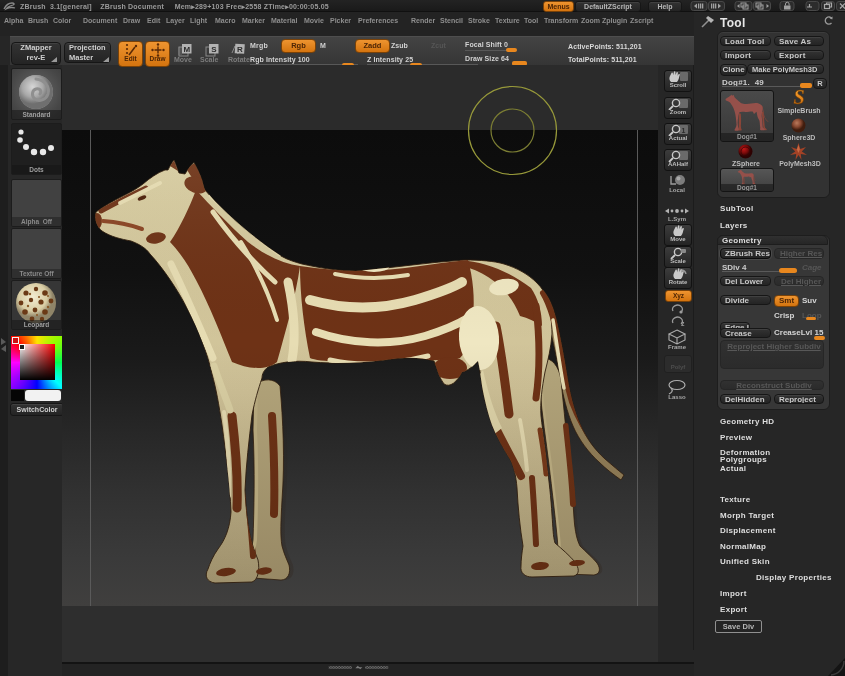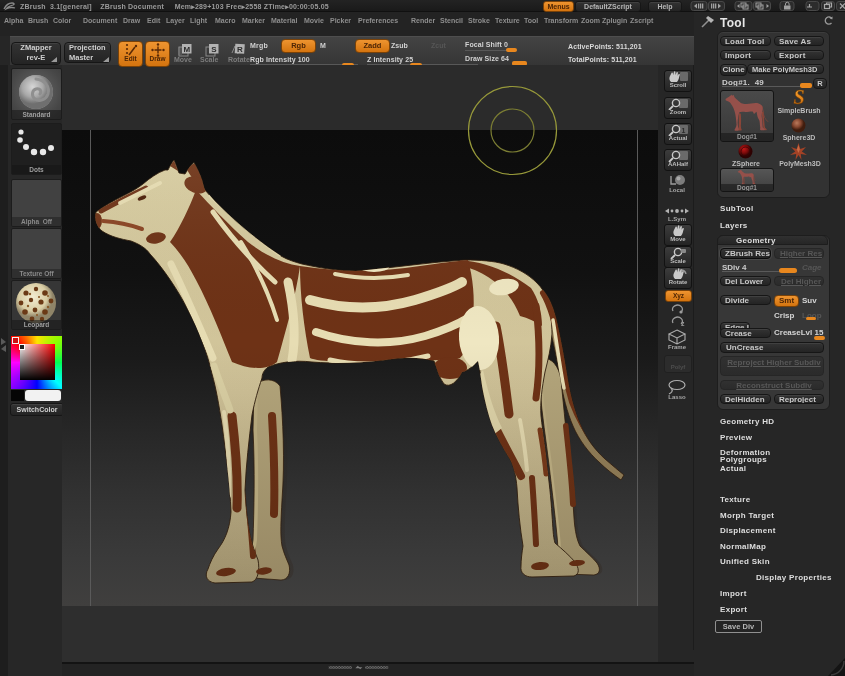--- a/index.html
+++ b/index.html
@@ -561,21 +561,21 @@
         <use href="#dogbody" fill="#95504a"></use>
     </svg>
     <div class="tlab" style="height:7px;line-height:7px;color:#9a9a9a;">Dog#1</div>
   </div>
 
   <div class="sec" style="left:720px;top:204px;">SubTool</div>
   <div class="sec" style="left:720px;top:221px;">Layers</div>
 
   <div class="abs" style="left:717px;top:235px;width:111px;height:173px;background:#373737;border-radius:6px;border:1px solid #1d1d1d;"></div>
   <div class="abs" style="left:717px;top:235px;width:111px;height:10px;background:linear-gradient(180deg,#303030,#262626);border-radius:6px 6px 0 0;border:1px solid #1d1d1d;box-sizing:border-box;"></div>
-  <div class="sec" style="left:722px;top:236px;margin-left:14px;">Geometry</div>
+  <div class="sec" style="left:722px;top:236px;">Geometry</div>
 
   <div class="btn" style="left:720px;top:248px;width:51px;height:10.5px;font-size:8px;line-height:10.5px;border-color:#0d0d0d;box-shadow:0 0 0 1px #4a4a4a,inset 0 1px 0 rgba(255,255,255,.07);text-align:left;padding-left:4px;box-sizing:border-box;">ZBrush Res</div>
   <div class="gb pl" style="left:774px;top:248px;width:50px;height:10.5px;font-size:8px;line-height:10.5px;">Higher Res</div>
   <div class="t" style="left:722px;top:263px;font-size:8px;color:#cdcdcd;">SDiv 4</div>
   <div class="abs" style="left:722px;top:271px;width:75px;height:1px;background:#5a5a5a;"></div>
   <div class="abs" style="left:779px;top:268px;width:18px;height:5px;background:#e8871e;border-radius:2.5px;"></div>
   <div class="t" style="left:802px;top:263px;font-size:8px;color:#565656;font-style:italic;">Cage</div>
   <div class="btn pl" style="left:720px;top:275.5px;width:51px;height:10.5px;font-size:8px;line-height:10.5px;">Del Lower</div>
   <div class="gb pl" style="left:774px;top:275.5px;width:50px;height:10.5px;font-size:8px;line-height:10.5px;">Del Higher</div>
 
@@ -585,21 +585,21 @@
   <div class="btn pl" style="left:720px;top:322px;width:30px;height:10.5px;font-size:8px;line-height:10.5px;">Edge Loop</div>
   <div class="t" style="left:774px;top:311px;font-size:8px;color:#d5d5d5;">Crisp</div>
   <div class="t" style="left:802px;top:311px;font-size:8px;color:#565656;">Loop</div>
   <div class="abs" style="left:806px;top:316.5px;width:10px;height:3.5px;background:#e8871e;border-radius:2px;"></div>
 
   <div class="btn pl" style="left:720px;top:327.5px;width:51px;height:10.5px;font-size:8px;line-height:10.5px;">Crease</div>
   <div class="t" style="left:774px;top:328px;font-size:8px;color:#d5d5d5;">CreaseLvl 15</div>
   <div class="abs" style="left:814px;top:336px;width:11px;height:4px;background:#e8871e;border-radius:2px;"></div>
   <div class="btn" style="left:720px;top:342px;width:104px;height:10.5px;font-size:8px;line-height:10.5px;text-align:left;padding-left:5px;box-sizing:border-box;">UnCrease</div>
 
-  <div class="gb pl" style="left:720px;top:356px;width:104px;height:20px;font-size:8px;line-height:11px;">Reproject Higher Subdiv</div>
+  <div class="gb pl" style="left:720px;top:340px;width:104px;height:29px;font-size:8px;line-height:11px;">Reproject Higher Subdiv</div>
   <div class="gb pl" style="left:720px;top:379.5px;width:104px;height:10.5px;font-size:8px;line-height:10.5px;">Reconstruct Subdiv</div>
   <div class="btn pl" style="left:720px;top:393.5px;width:51px;height:10.5px;font-size:8px;line-height:10.5px;">DelHidden</div>
   <div class="btn pl" style="left:774px;top:393.5px;width:50px;height:10.5px;font-size:8px;line-height:10.5px;">Reproject</div>
 
   <div class="sec" style="left:720px;top:417px;">Geometry HD</div>
   <div class="sec" style="left:720px;top:432.5px;">Preview</div>
   <div class="sec" style="left:720px;top:448px;">Deformation</div>
   <div class="sec" style="left:720px;top:463.5px;">Actual</div>
   <div class="sec" style="left:720px;top:455px;">Polygroups</div>
   <div class="sec" style="left:720px;top:495px;">Texture</div>

